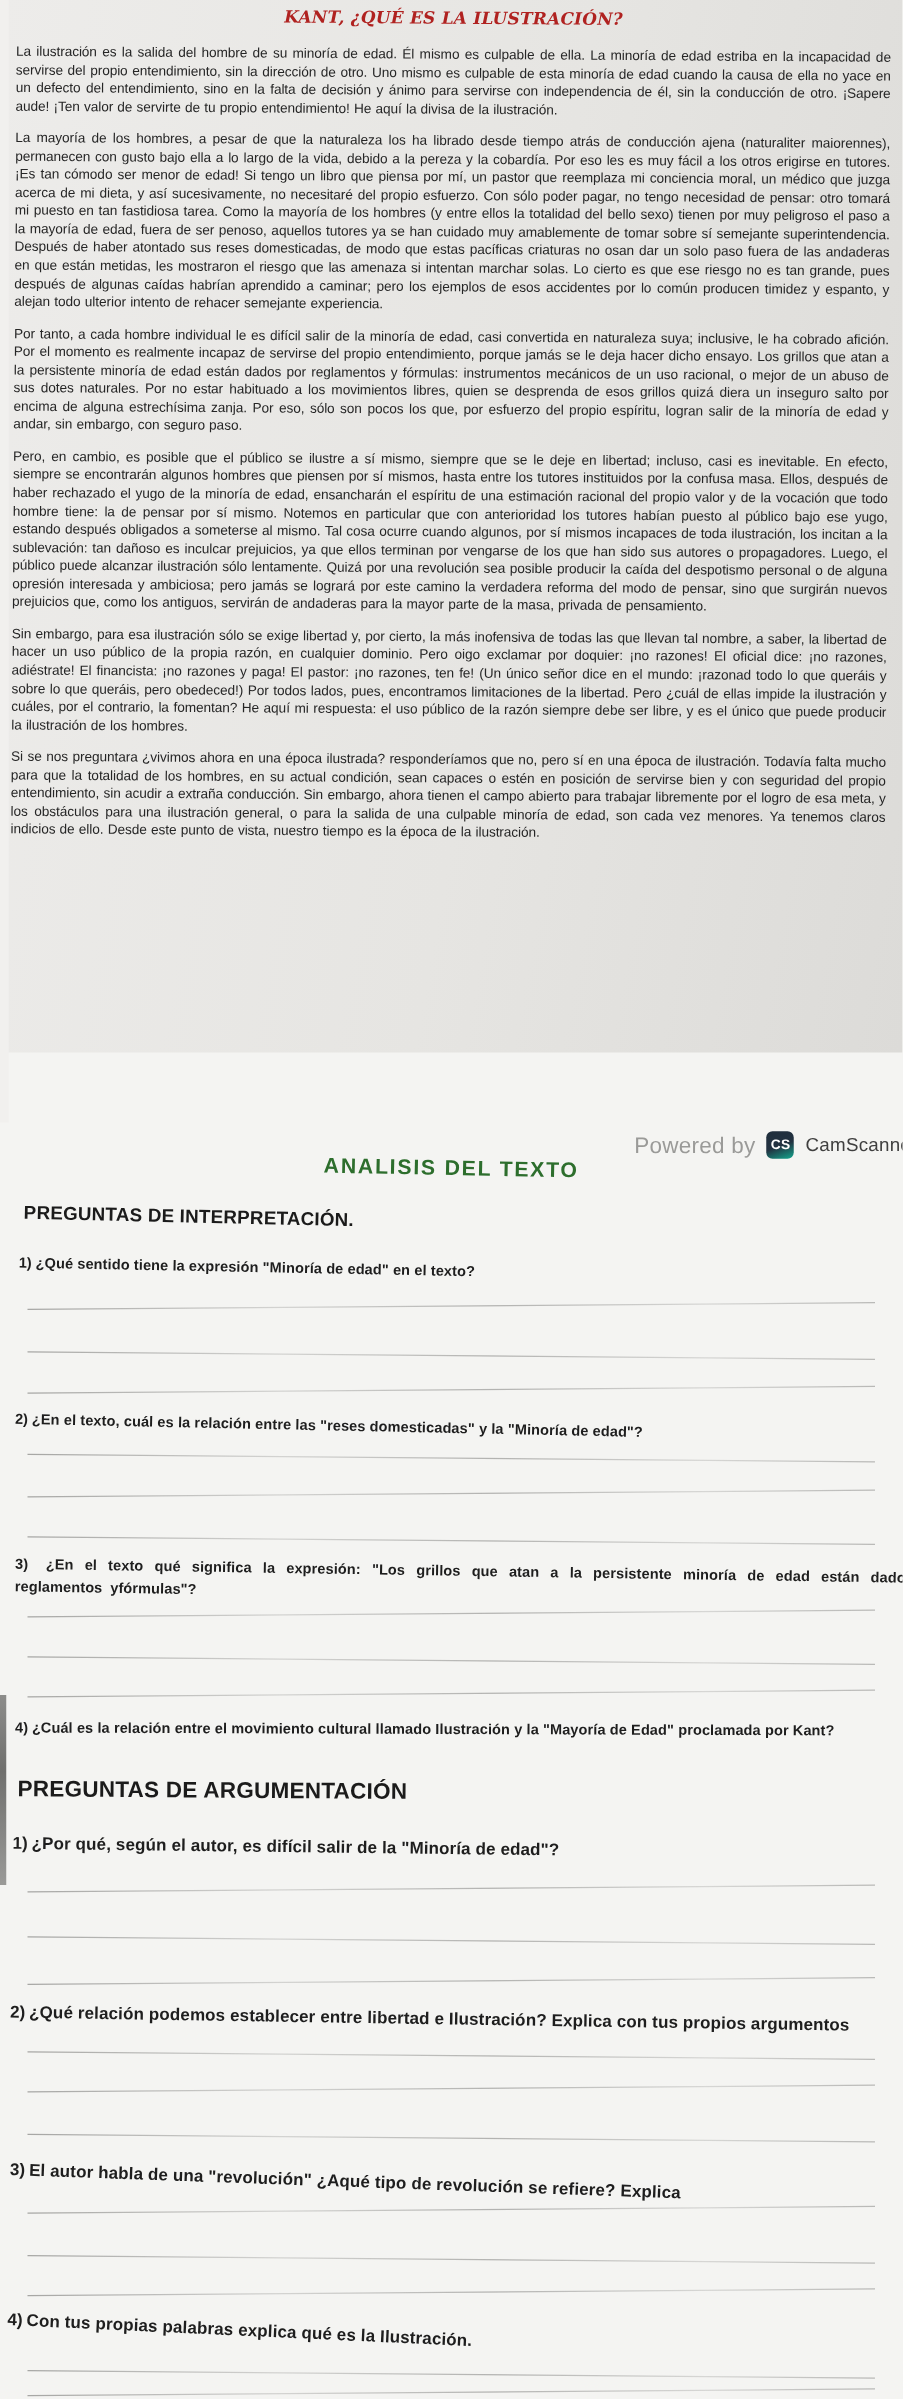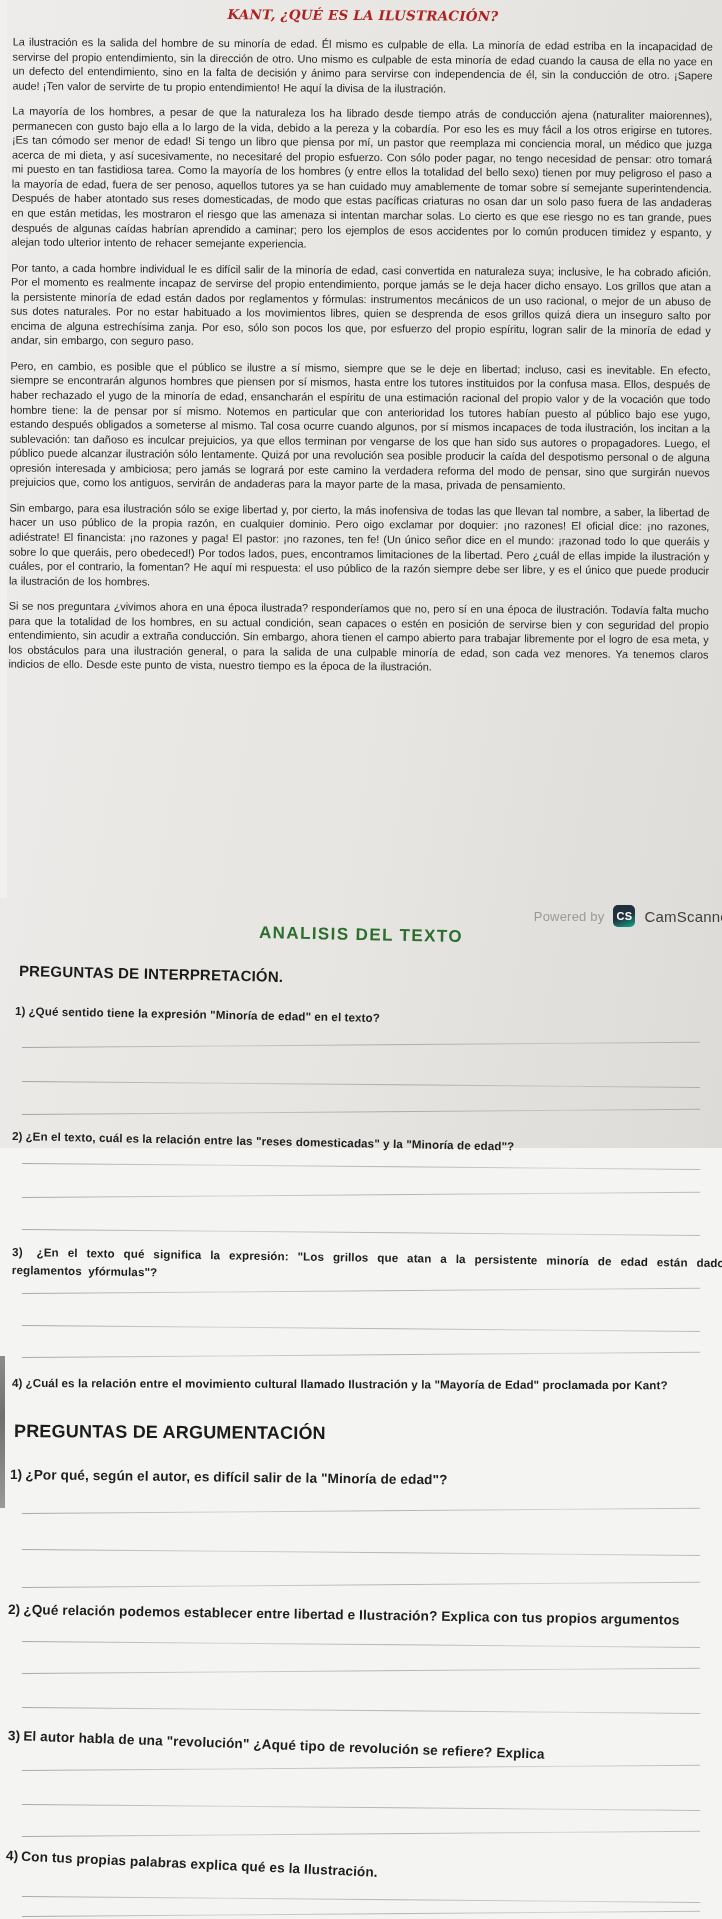--- a/index.html
+++ b/index.html
@@ -4,21 +4,21 @@
 <style>
   html,body{margin:0;padding:0;}
   body{
     width:722px;height:1919px;position:relative;overflow:hidden;
     background:#f4f4f2;
     font-family:"Liberation Sans",sans-serif;
     -webkit-font-smoothing:antialiased;
   }
   
   .scan-top{
-    position:absolute;top:0;left:0;width:722px;height:1148px;
+    position:absolute;top:0;left:0;width:722px;height:842px;
     background:linear-gradient(100deg,#edecea 0%,#e6e5e2 55%,#dcdbd8 100%);
     box-sizing:border-box;padding:5px 9px 11px 13px;overflow:hidden;
   }
   .scan-top .inner{transform:rotate(0.4deg);transform-origin:50% 0;}
   .doc-title{
     text-align:center;
     font-family:"DejaVu Serif","Liberation Serif",serif;
     font-weight:bold;font-style:italic;
     font-size:13.5px;letter-spacing:.2px;
     color:#b02220;margin:2px 0 14px 0;
@@ -26,21 +26,21 @@
   .para{
     font-size:10.9px;line-height:14.55px;text-align:justify;
     color:#262626;margin:0 0 11px 0;letter-spacing:-0.05px;
     word-spacing:.4px;
   }
   
   .watermark{
     position:absolute;top:903px;right:-12px;height:26px;
     display:flex;align-items:center;gap:9px;
   }
-  .powered-by{font-size:13px;color:#9a9a98;letter-spacing:.2px;}
+  .powered-by{font-size:18px;color:#9a9a98;letter-spacing:.2px;}
   .cs-badge{
     width:22px;height:22px;border-radius:5px;
     background:linear-gradient(160deg,#202e3c 0%,#223140 52%,#14a78e 100%);
     color:#fff;font-size:11px;font-weight:bold;
     display:flex;align-items:center;justify-content:center;
     letter-spacing:.3px;
   }
   .cs-name{font-size:15px;color:#3f3f3f;font-weight:500;letter-spacing:.2px;}
   
   .analisis-heading{

